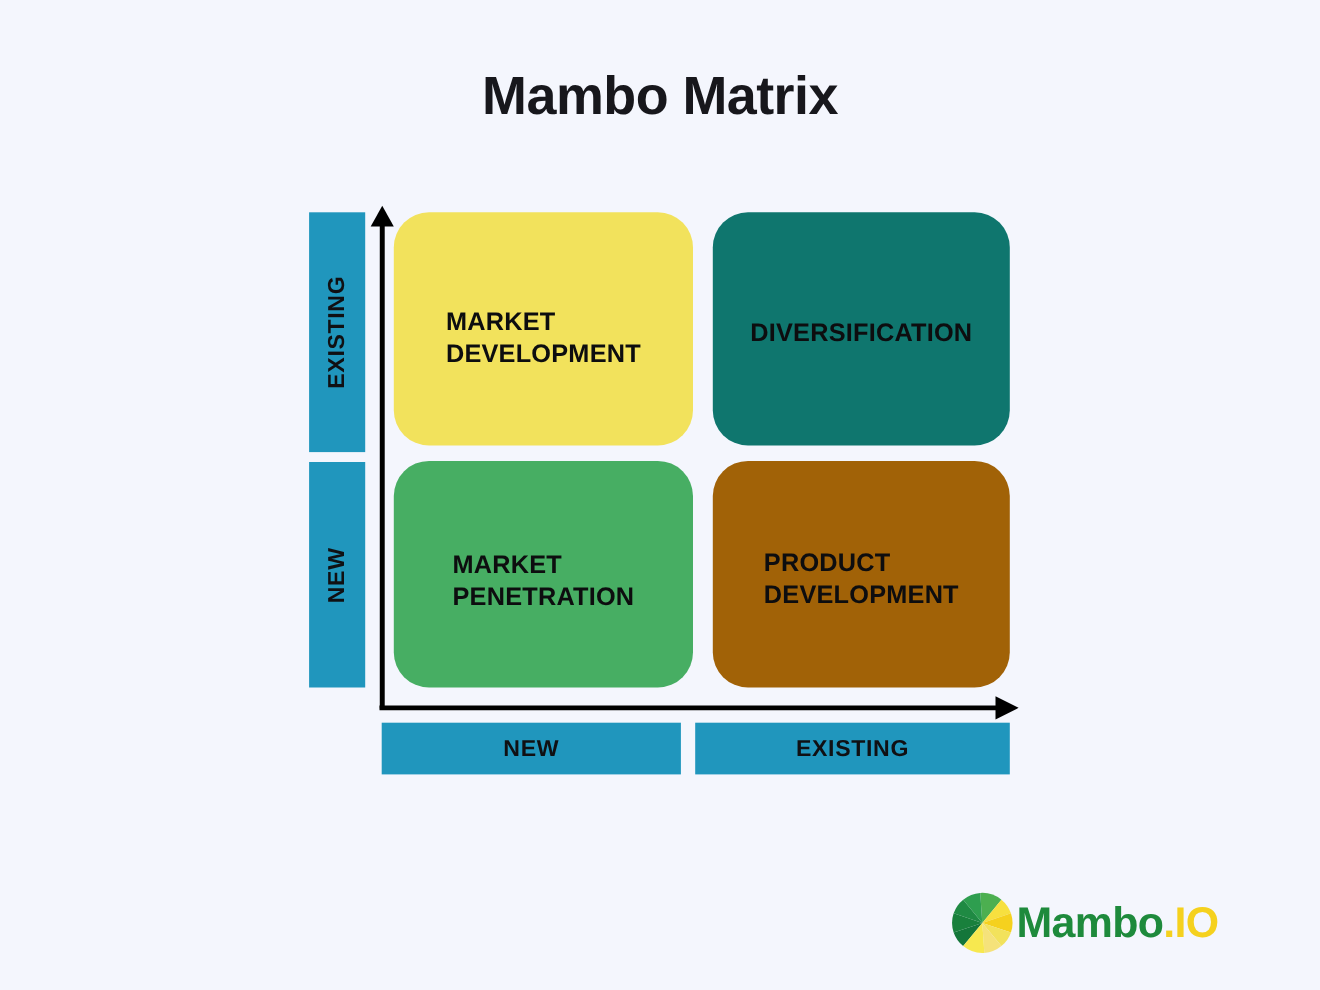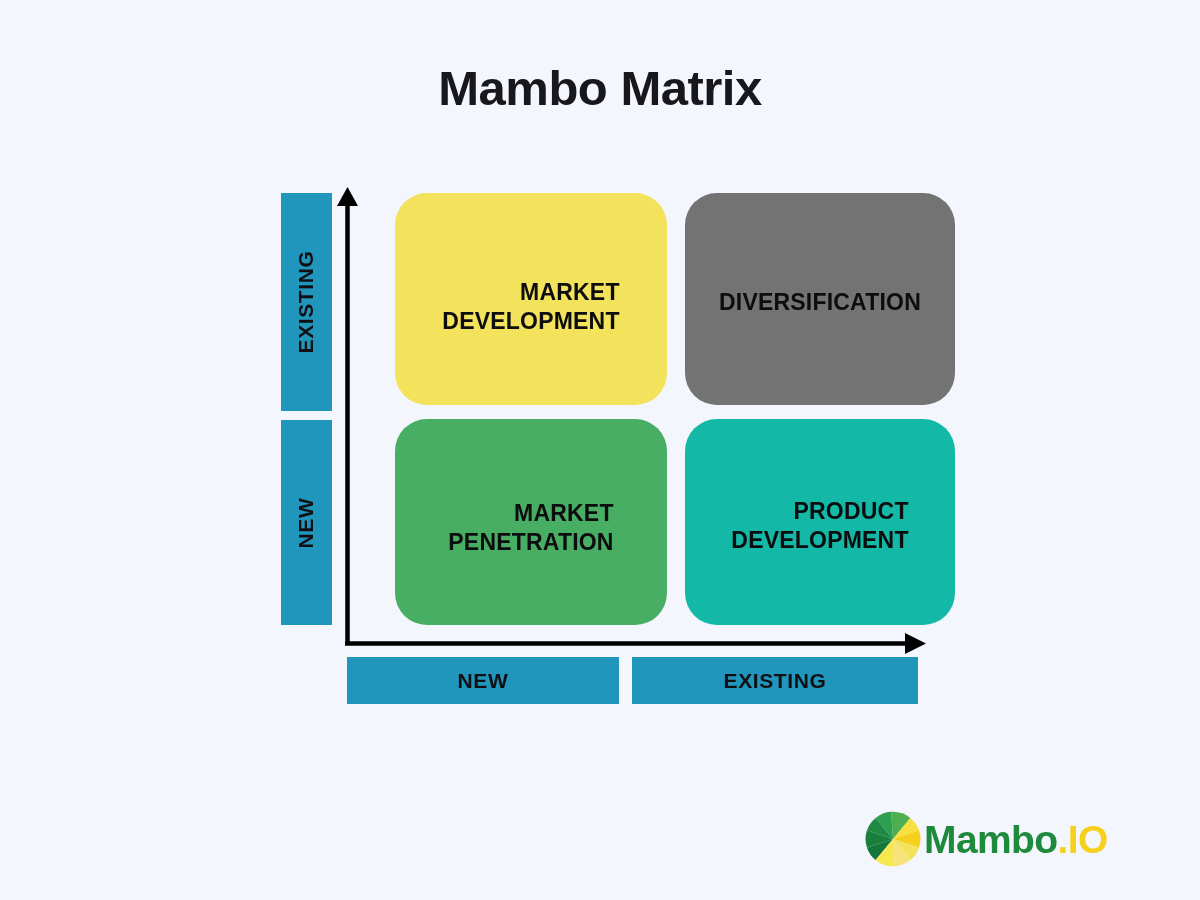--- a/index.html
+++ b/index.html
@@ -88,48 +88,47 @@
     letter-spacing: 0.6px;
   }
 
   
   .quadrant {
     position: absolute;
     border-radius: 32px;
     display: flex;
     align-items: center;
     justify-content: center;
-    text-align: right;
+    text-align: left;
     box-sizing: border-box;
     padding: 10px;
-    margin-left: 37px;
   }
   .quadrant-label {
     font-size: 23px;
     font-weight: bold;
     color: #0d0d0f;
     line-height: 1.26;
     letter-spacing: 0.2px;
     white-space: pre-line;
   }
   .q-market-development {
     left: 358px; top: 193px; width: 272px; height: 212px;
     background: #f2e25c;
   }
   .q-diversification {
     left: 648px; top: 193px; width: 270px; height: 212px;
-    background: #737373;
+    background: #0f766e;
   }
   .q-market-penetration {
     left: 358px; top: 419px; width: 272px; height: 206px;
     background: #47ae63;
   }
   .q-product-development {
     left: 648px; top: 419px; width: 270px; height: 206px;
-    background: #14b8a6;
+    background: #a16207;
   }
   
   .q-market-development .quadrant-label  { transform: translateY(8px); }
   .q-diversification    .quadrant-label  { transform: translateY(3px); }
   .q-market-penetration .quadrant-label  { transform: translateY(6px); }
   .q-product-development .quadrant-label { transform: translateY(4px); }
 
   
   .brand {
     position: absolute;

